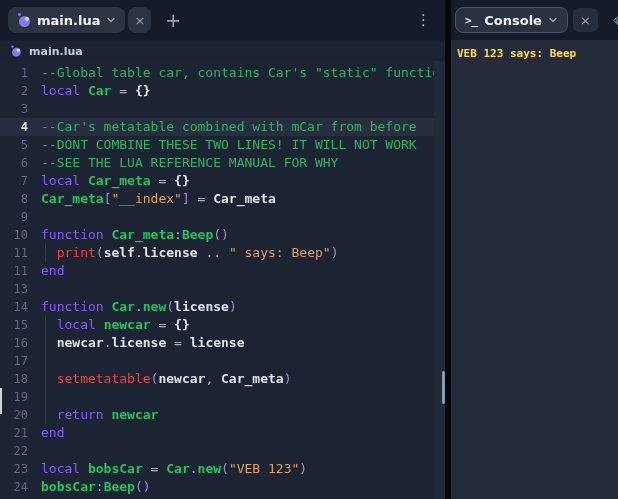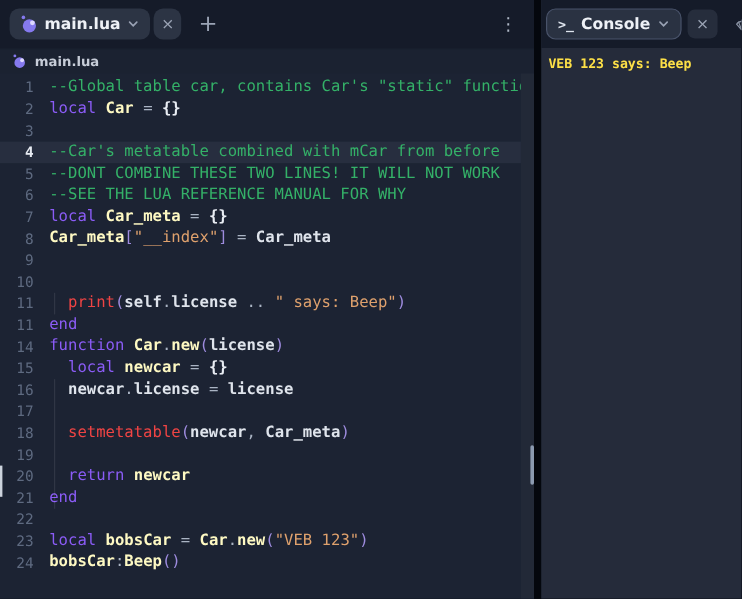--- a/index.html
+++ b/index.html
@@ -53,21 +53,21 @@
   .gutter { width:28px; text-align:right; color:#5e6a80; font-size:12px; flex:none; user-select:none; }
   .code-row.active .gutter { color:#e6eaf1; font-weight:700; }
   .code-text { padding-left:13px; font-size:13px; font-weight:500; }
 
   .tok-cm { color:#34b168; font-weight:400; }
   .tok-kw { color:#8b5cf6; }
   .tok-str { color:#dfa16d; }
   .tok-fn { color:#ef4444; }
   .tok-br { color:#9e8cdf; }
   .tok-brace { color:#e9edf4; font-weight:700; }
-  .tok-def { color:#fef9c3; font-weight:700; }
+  .tok-def { color:#22c55e; font-weight:700; }
   .tok-txt { color:#dfe4ec; font-weight:600; }
   .tok-op { color:#aab4c4; }
 
   .indent-guide { position:absolute; left:45px; width:1px; background:rgba(255,255,255,0.09); }
   .editor-vscroll { position:absolute; right:0px; width:3px; height:33px; top:310px; background:#8b9ab0; border-radius:2px; }
   .page-left-scroll { position:absolute; left:0; top:388px; width:2px; height:26px; background:#ccd3dd; z-index:5; }
 
   
   .divider { width:6px; background:#04070d; flex:none; }
 
@@ -129,23 +129,24 @@
     <div class="editor" id="code-root">
       <div class="code-row"><span class="gutter">1</span><span class="code-text"><span class="tok-cm">--Global table car, contains Car's "static" functions</span></span></div>
         <div class="code-row"><span class="gutter">2</span><span class="code-text"><span class="tok-kw">local</span><span class="tok-txt"> </span><span class="tok-def">Car</span><span class="tok-op"> = </span><span class="tok-brace">{}</span></span></div>
         <div class="code-row"><span class="gutter">3</span><span class="code-text"></span></div>
         <div class="code-row active"><span class="gutter">4</span><span class="code-text"><span class="tok-cm">--Car's metatable combined with mCar from before</span></span></div>
         <div class="code-row"><span class="gutter">5</span><span class="code-text"><span class="tok-cm">--DONT COMBINE THESE TWO LINES! IT WILL NOT WORK</span></span></div>
         <div class="code-row"><span class="gutter">6</span><span class="code-text"><span class="tok-cm">--SEE THE LUA REFERENCE MANUAL FOR WHY</span></span></div>
         <div class="code-row"><span class="gutter">7</span><span class="code-text"><span class="tok-kw">local</span><span class="tok-txt"> </span><span class="tok-def">Car_meta</span><span class="tok-op"> = </span><span class="tok-brace">{}</span></span></div>
         <div class="code-row"><span class="gutter">8</span><span class="code-text"><span class="tok-def">Car_meta</span><span class="tok-br">[</span><span class="tok-str">"__index"</span><span class="tok-br">]</span><span class="tok-op"> = </span><span class="tok-txt">Car_meta</span></span></div>
         <div class="code-row"><span class="gutter">9</span><span class="code-text"></span></div>
-        <div class="code-row"><span class="gutter">10</span></div>
+        <div class="code-row"><span class="gutter">10</span><span class="code-text"><span class="tok-kw">function</span><span class="tok-txt"> </span><span class="tok-def">Car_meta</span><span class="tok-op">:</span><span class="tok-def">Beep</span><span class="tok-br">(</span><span class="tok-br">)</span></span></div>
         <div class="code-row"><span class="gutter">11</span><span class="code-text"><span class="tok-txt">  </span><span class="tok-fn">print</span><span class="tok-br">(</span><span class="tok-txt">self</span><span class="tok-op">.</span><span class="tok-txt">license</span><span class="tok-op"> .. </span><span class="tok-str">" says: Beep"</span><span class="tok-br">)</span></span></div>
         <div class="code-row"><span class="gutter">11</span><span class="code-text"><span class="tok-kw">end</span></span></div>
+        <div class="code-row"><span class="gutter">13</span><span class="code-text"></span></div>
         <div class="code-row"><span class="gutter">14</span><span class="code-text"><span class="tok-kw">function</span><span class="tok-txt"> </span><span class="tok-def">Car</span><span class="tok-op">.</span><span class="tok-def">new</span><span class="tok-br">(</span><span class="tok-txt">license</span><span class="tok-br">)</span></span></div>
         <div class="code-row"><span class="gutter">15</span><span class="code-text"><span class="tok-txt">  </span><span class="tok-kw">local</span><span class="tok-txt"> </span><span class="tok-def">newcar</span><span class="tok-op"> = </span><span class="tok-brace">{}</span></span></div>
         <div class="code-row"><span class="gutter">16</span><span class="code-text"><span class="tok-txt">  </span><span class="tok-txt">newcar</span><span class="tok-op">.</span><span class="tok-txt">license</span><span class="tok-op"> = </span><span class="tok-txt">license</span></span></div>
         <div class="code-row"><span class="gutter">17</span><span class="code-text"></span></div>
         <div class="code-row"><span class="gutter">18</span><span class="code-text"><span class="tok-txt">  </span><span class="tok-fn">setmetatable</span><span class="tok-br">(</span><span class="tok-txt">newcar</span><span class="tok-op">, </span><span class="tok-txt">Car_meta</span><span class="tok-br">)</span></span></div>
         <div class="code-row"><span class="gutter">19</span><span class="code-text"></span></div>
         <div class="code-row"><span class="gutter">20</span><span class="code-text"><span class="tok-txt">  </span><span class="tok-kw">return</span><span class="tok-txt"> </span><span class="tok-def">newcar</span></span></div>
         <div class="code-row"><span class="gutter">21</span><span class="code-text"><span class="tok-kw">end</span></span></div>
         <div class="code-row"><span class="gutter">22</span><span class="code-text"></span></div>
         <div class="code-row"><span class="gutter">23</span><span class="code-text"><span class="tok-kw">local</span><span class="tok-txt"> </span><span class="tok-def">bobsCar</span><span class="tok-op"> = </span><span class="tok-def">Car</span><span class="tok-op">.</span><span class="tok-def">new</span><span class="tok-br">(</span><span class="tok-str">"VEB 123"</span><span class="tok-br">)</span></span></div>

